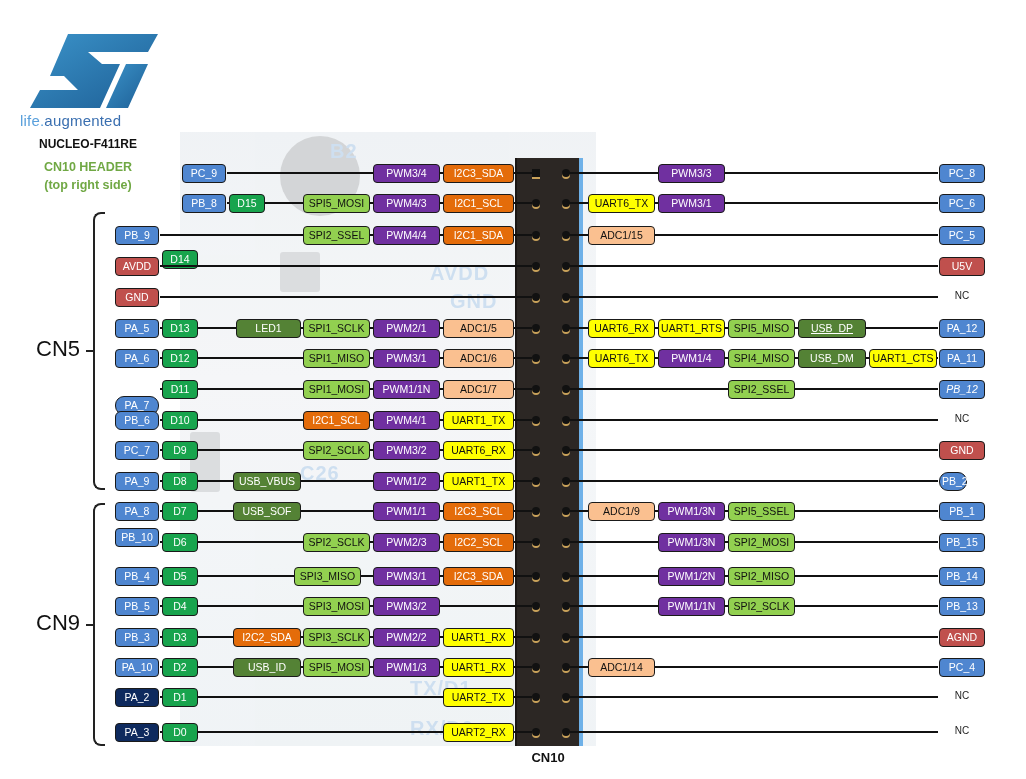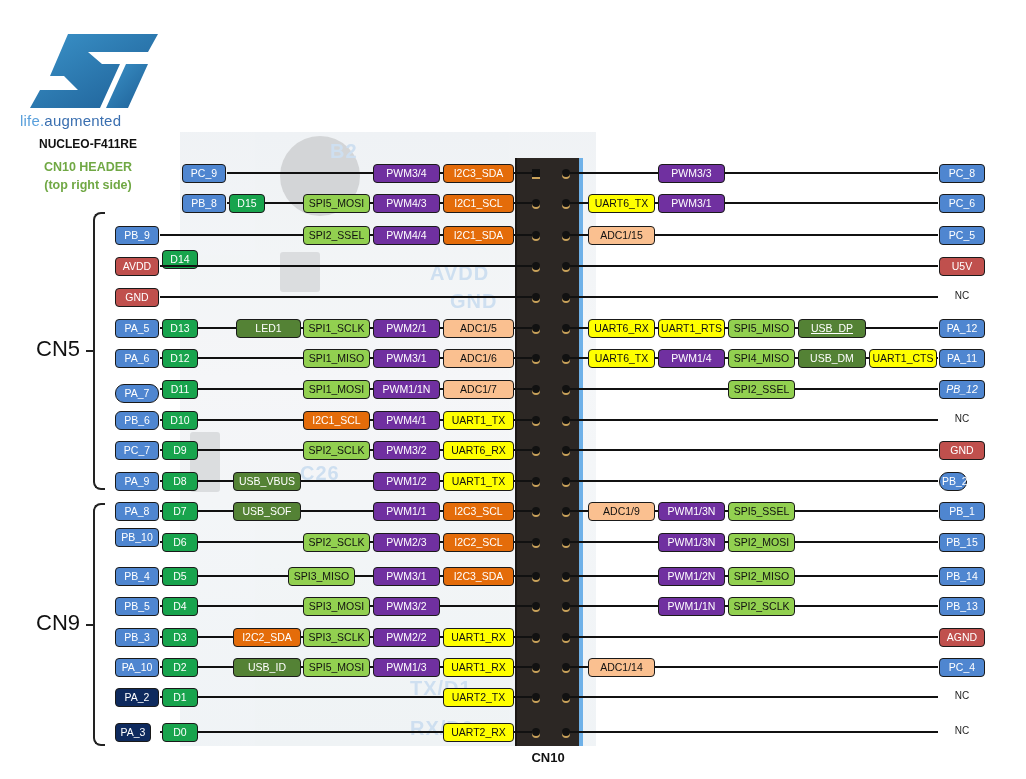--- a/index.html
+++ b/index.html
@@ -167,21 +167,21 @@
     <div class="lbl t-uart" style="left: 588px; top: 349px; width: 67px;">UART6_TX</div>
     <div class="lbl t-pwm" style="left: 658px; top: 349px; width: 67px;">PWM1/4</div>
     <div class="lbl t-spi" style="left: 728px; top: 349px; width: 67px;">SPI4_MISO</div>
     <div class="lbl t-misc" style="left: 798px; top: 349px; width: 68px;">USB_DM</div>
     <div class="lbl t-uart" style="left: 869px; top: 349px; width: 68px;">UART1_CTS</div>
     <div class="lbl t-port" style="left: 939px; top: 349px; width: 46px;">PA_11</div>
     <div class="pin" style="left: 532px; top: 385px;"></div>
     <div class="pin" style="left: 562px; top: 385px;"></div>
     <div class="wire" style="left: 160px; top: 388px; width: 372px;"></div>
     <div class="wire" style="left: 566px; top: 388px; width: 372px;"></div>
-    <div class="lbl t-port" style="left: 115px; top: 384px; width: 44px; border-radius: 9px;">PA_7</div>
+    <div class="lbl t-port" style="left: 115px; top: 396px; width: 44px; border-radius: 9px;">PA_7</div>
     <div class="lbl t-ard" style="left: 162px; top: 380px; width: 36px;">D11</div>
     <div class="lbl t-spi" style="left: 303px; top: 380px; width: 67px;">SPI1_MOSI</div>
     <div class="lbl t-pwm" style="left: 373px; top: 380px; width: 67px;">PWM1/1N</div>
     <div class="lbl t-adc" style="left: 443px; top: 380px; width: 71px;">ADC1/7</div>
     <div class="lbl t-spi" style="left: 728px; top: 380px; width: 67px;">SPI2_SSEL</div>
     <div class="lbl t-port" style="left: 939px; top: 380px; width: 46px; font-style: italic;">PB_12</div>
     <div class="pin" style="left: 532px; top: 416px;"></div>
     <div class="pin" style="left: 562px; top: 416px;"></div>
     <div class="wire" style="left: 160px; top: 419px; width: 372px;"></div>
     <div class="wire" style="left: 566px; top: 419px; width: 372px;"></div>
@@ -235,21 +235,21 @@
     <div class="lbl t-i2c" style="left: 443px; top: 533px; width: 71px;">I2C2_SCL</div>
     <div class="lbl t-pwm" style="left: 658px; top: 533px; width: 67px;">PWM1/3N</div>
     <div class="lbl t-spi" style="left: 728px; top: 533px; width: 67px;">SPI2_MOSI</div>
     <div class="lbl t-port" style="left: 939px; top: 533px; width: 46px;">PB_15</div>
     <div class="pin" style="left: 532px; top: 572px;"></div>
     <div class="pin" style="left: 562px; top: 572px;"></div>
     <div class="wire" style="left: 160px; top: 575px; width: 372px;"></div>
     <div class="wire" style="left: 566px; top: 575px; width: 372px;"></div>
     <div class="lbl t-port" style="left: 115px; top: 567px; width: 44px;">PB_4</div>
     <div class="lbl t-ard" style="left: 162px; top: 567px; width: 36px;">D5</div>
-    <div class="lbl t-spi" style="left: 288px; top: 567px; width: 67px;">SPI3_MISO</div>
+    <div class="lbl t-spi" style="left: 294px; top: 567px; width: 67px;">SPI3_MISO</div>
     <div class="lbl t-pwm" style="left: 373px; top: 567px; width: 67px;">PWM3/1</div>
     <div class="lbl t-i2c" style="left: 443px; top: 567px; width: 71px;">I2C3_SDA</div>
     <div class="lbl t-pwm" style="left: 658px; top: 567px; width: 67px;">PWM1/2N</div>
     <div class="lbl t-spi" style="left: 728px; top: 567px; width: 67px;">SPI2_MISO</div>
     <div class="lbl t-port" style="left: 939px; top: 567px; width: 46px;">PB_14</div>
     <div class="pin" style="left: 532px; top: 602px;"></div>
     <div class="pin" style="left: 562px; top: 602px;"></div>
     <div class="wire" style="left: 160px; top: 605px; width: 372px;"></div>
     <div class="wire" style="left: 566px; top: 605px; width: 372px;"></div>
     <div class="lbl t-port" style="left: 115px; top: 597px; width: 44px;">PB_5</div>
@@ -287,17 +287,17 @@
     <div class="wire" style="left: 160px; top: 696px; width: 372px;"></div>
     <div class="wire" style="left: 566px; top: 696px; width: 372px;"></div>
     <div class="lbl t-port-dark" style="left: 115px; top: 688px; width: 44px;">PA_2</div>
     <div class="lbl t-ard" style="left: 162px; top: 688px; width: 36px;">D1</div>
     <div class="lbl t-uart" style="left: 443px; top: 688px; width: 71px;">UART2_TX</div>
     <div class="nc" style="left: 942px; top: 690px;">NC</div>
     <div class="pin" style="left: 532px; top: 728px;"></div>
     <div class="pin" style="left: 562px; top: 728px;"></div>
     <div class="wire" style="left: 160px; top: 731px; width: 372px;"></div>
     <div class="wire" style="left: 566px; top: 731px; width: 372px;"></div>
-    <div class="lbl t-port-dark" style="left: 115px; top: 723px; width: 36px;">PA_3</div>
+    <div class="lbl t-port-dark" style="left: 115px; top: 723px; width: 44px;">PA_3</div>
     <div class="lbl t-ard" style="left: 162px; top: 723px; width: 36px;">D0</div>
     <div class="lbl t-uart" style="left: 443px; top: 723px; width: 71px;">UART2_RX</div>
     <div class="nc" style="left: 942px; top: 725px;">NC</div>
   </div>
 
 </body></html>

